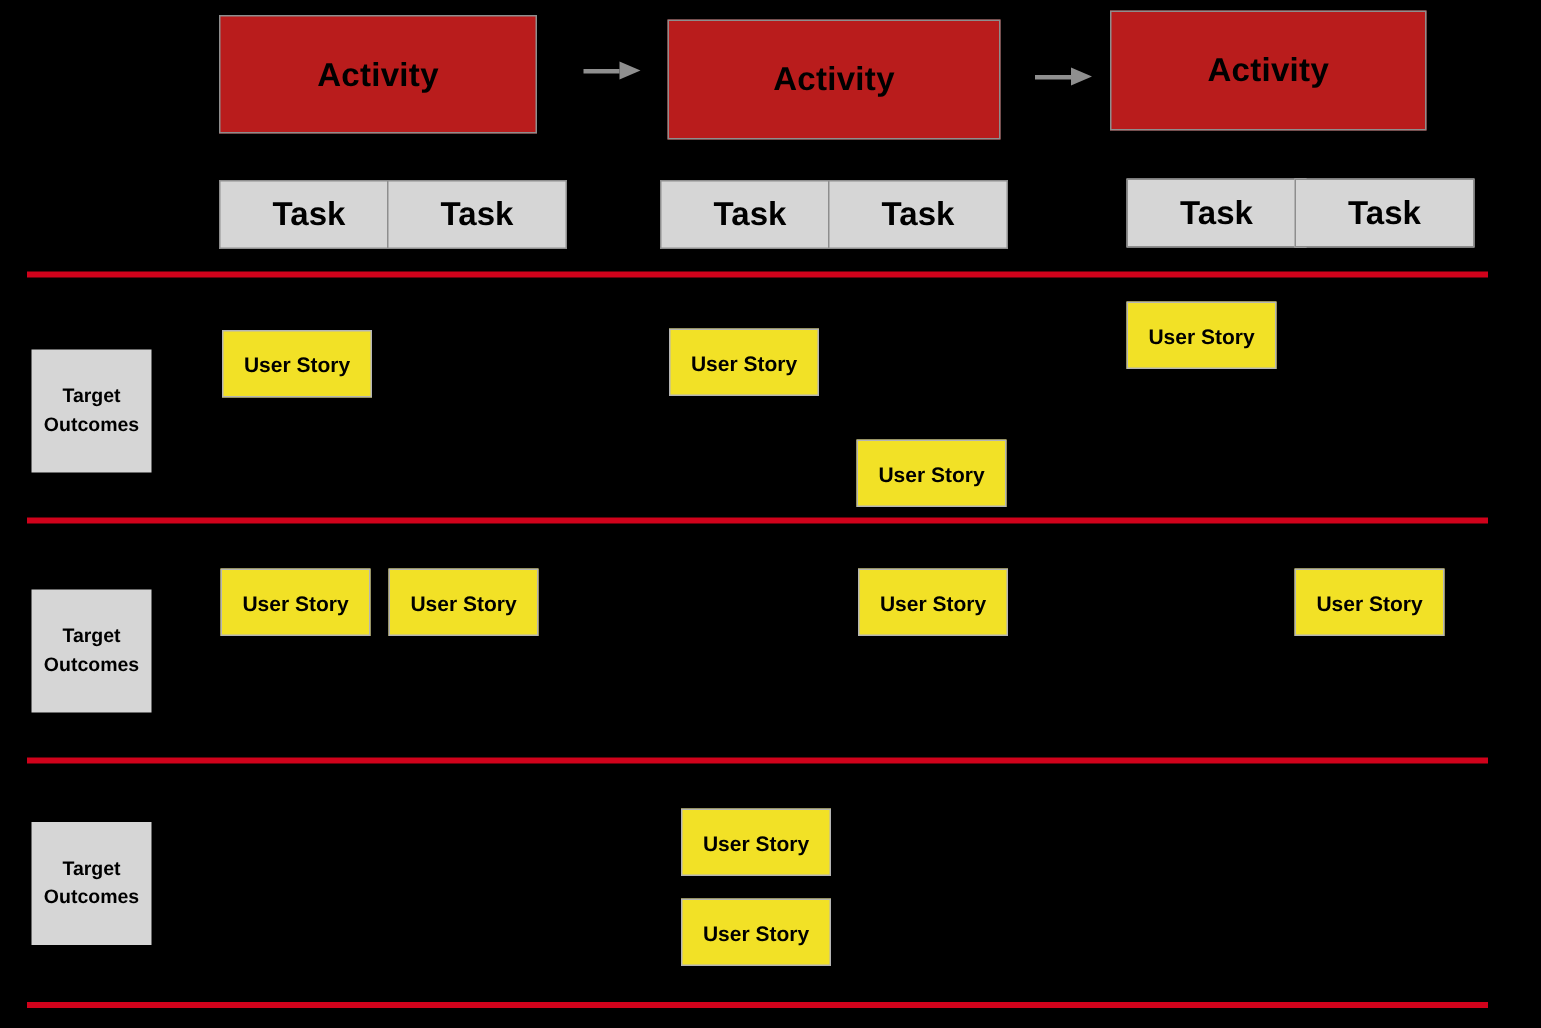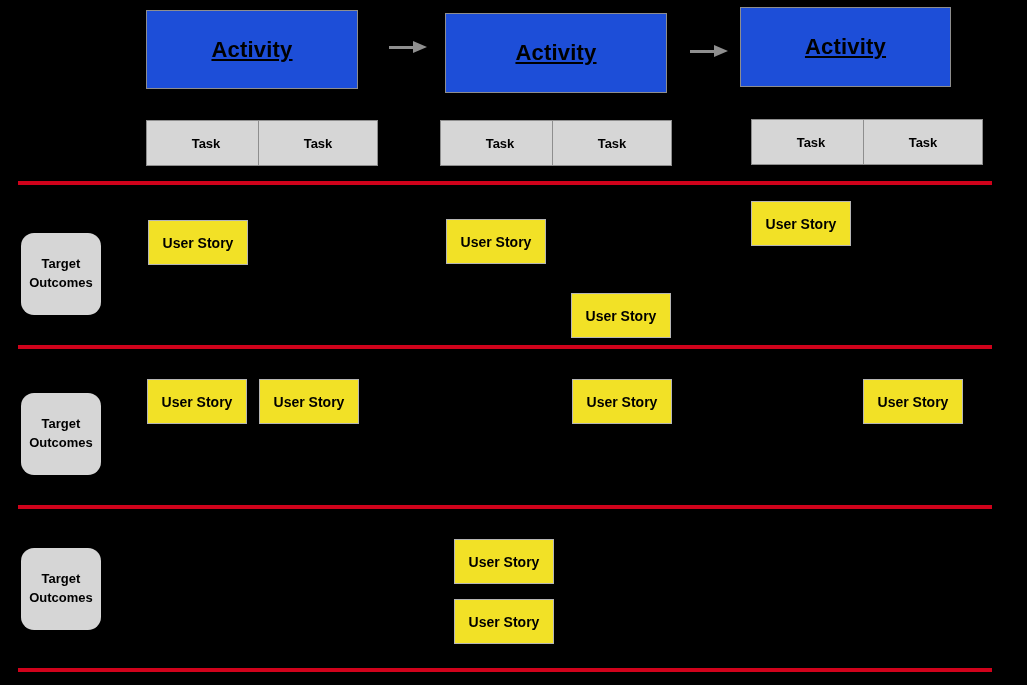--- a/index.html
+++ b/index.html
@@ -19,48 +19,46 @@
   .box {
     position: absolute;
     display: flex;
     align-items: center;
     justify-content: center;
     box-sizing: border-box;
     font-weight: bold;
     text-align: center;
   }
   .activity {
-    background: #1d4ed8;
+    background: #b91c1c;
     border: 1px solid #8e8e8e;
     font-size: 22px;
     letter-spacing: 0.2px;
-    text-decoration: underline;
   }
   .task {
     width: 120px;
     height: 46px;
     background: #d6d6d6;
     border: 1px solid #8e8e8e;
-    font-size: 13px;
+    font-size: 22px;
   }
   .story {
     width: 100px;
     height: 45px;
     background: #f2e126;
     border: 1px solid #b5b5b5;
     font-size: 14px;
   }
   .outcome {
     width: 80px;
     height: 82px;
     background: #d6d6d6;
     font-size: 13px;
     line-height: 1.45;
     padding: 0 6px;
-    border-radius: 13px;
   }
   .redline {
     position: absolute;
     left: 18px;
     width: 974px;
     height: 4px;
     background: #d0021b;
   }
   .arrow {
     position: absolute;

